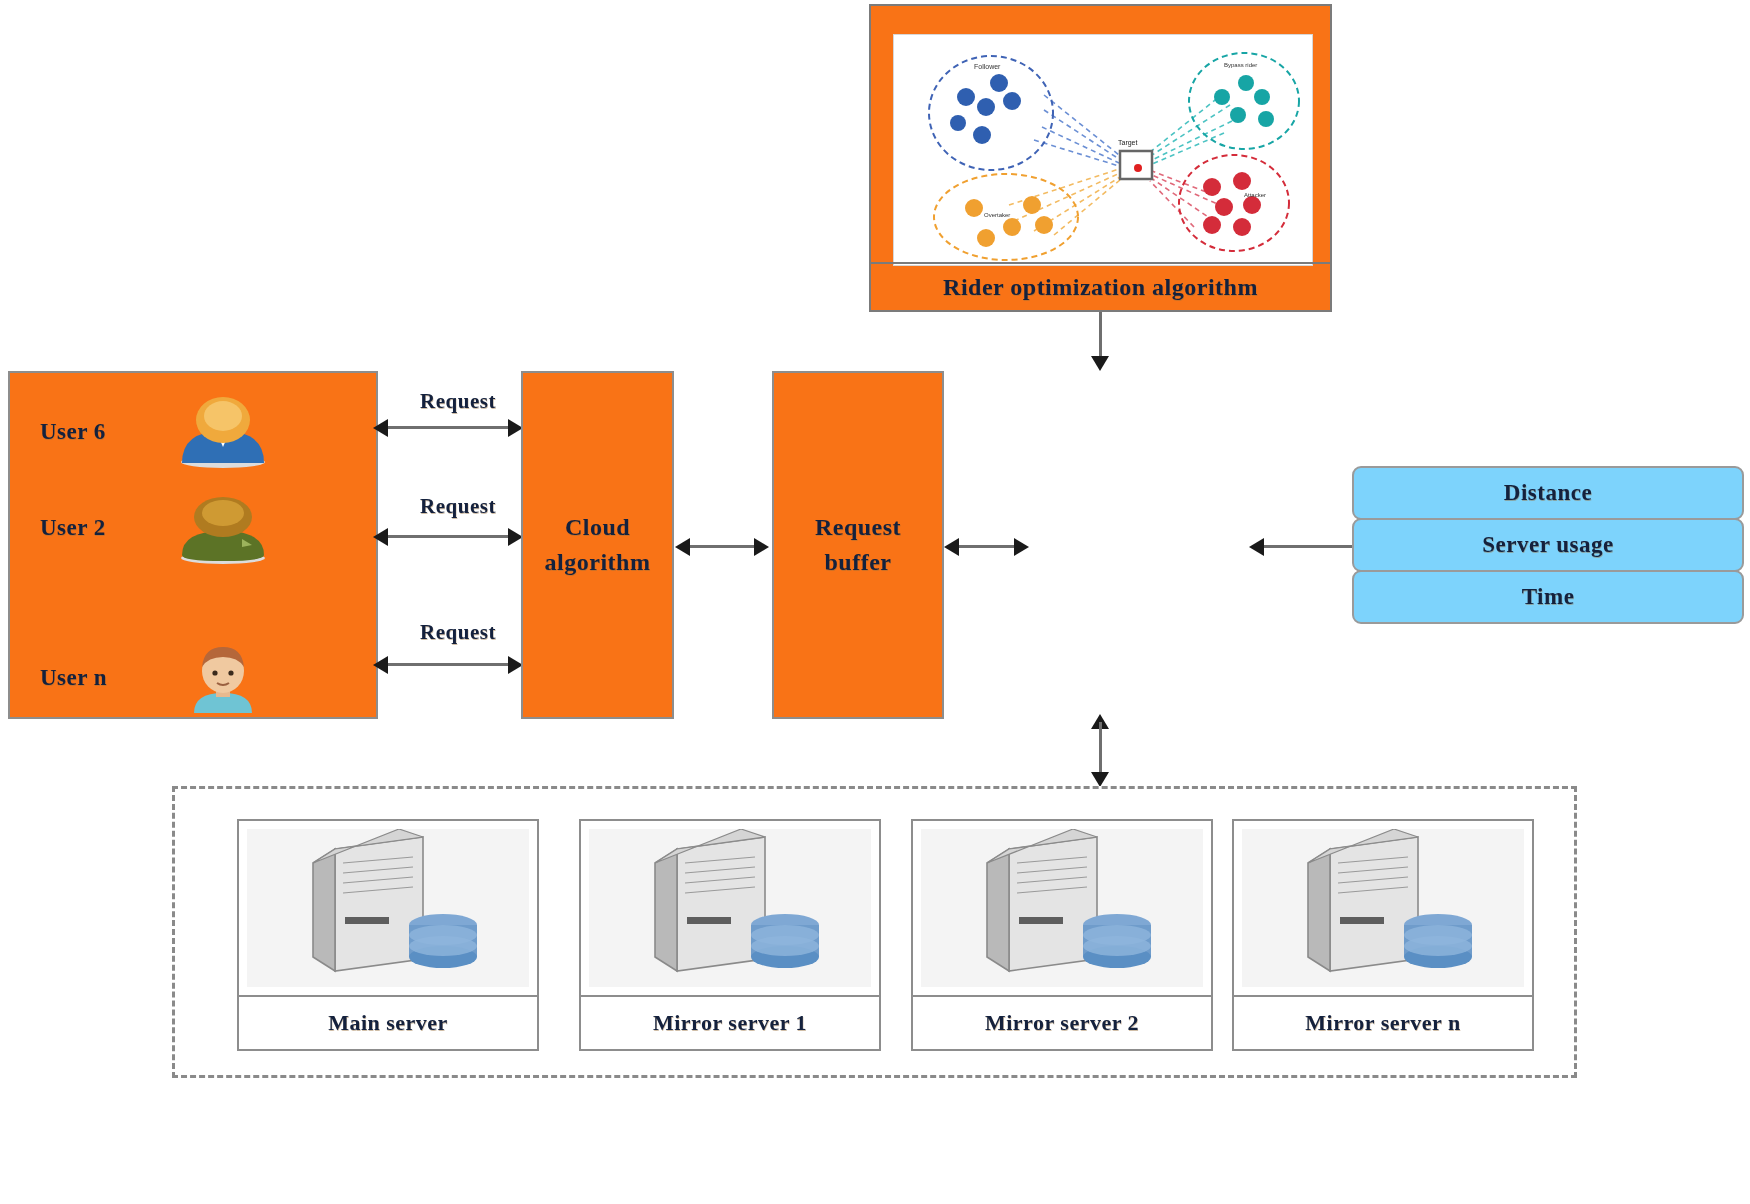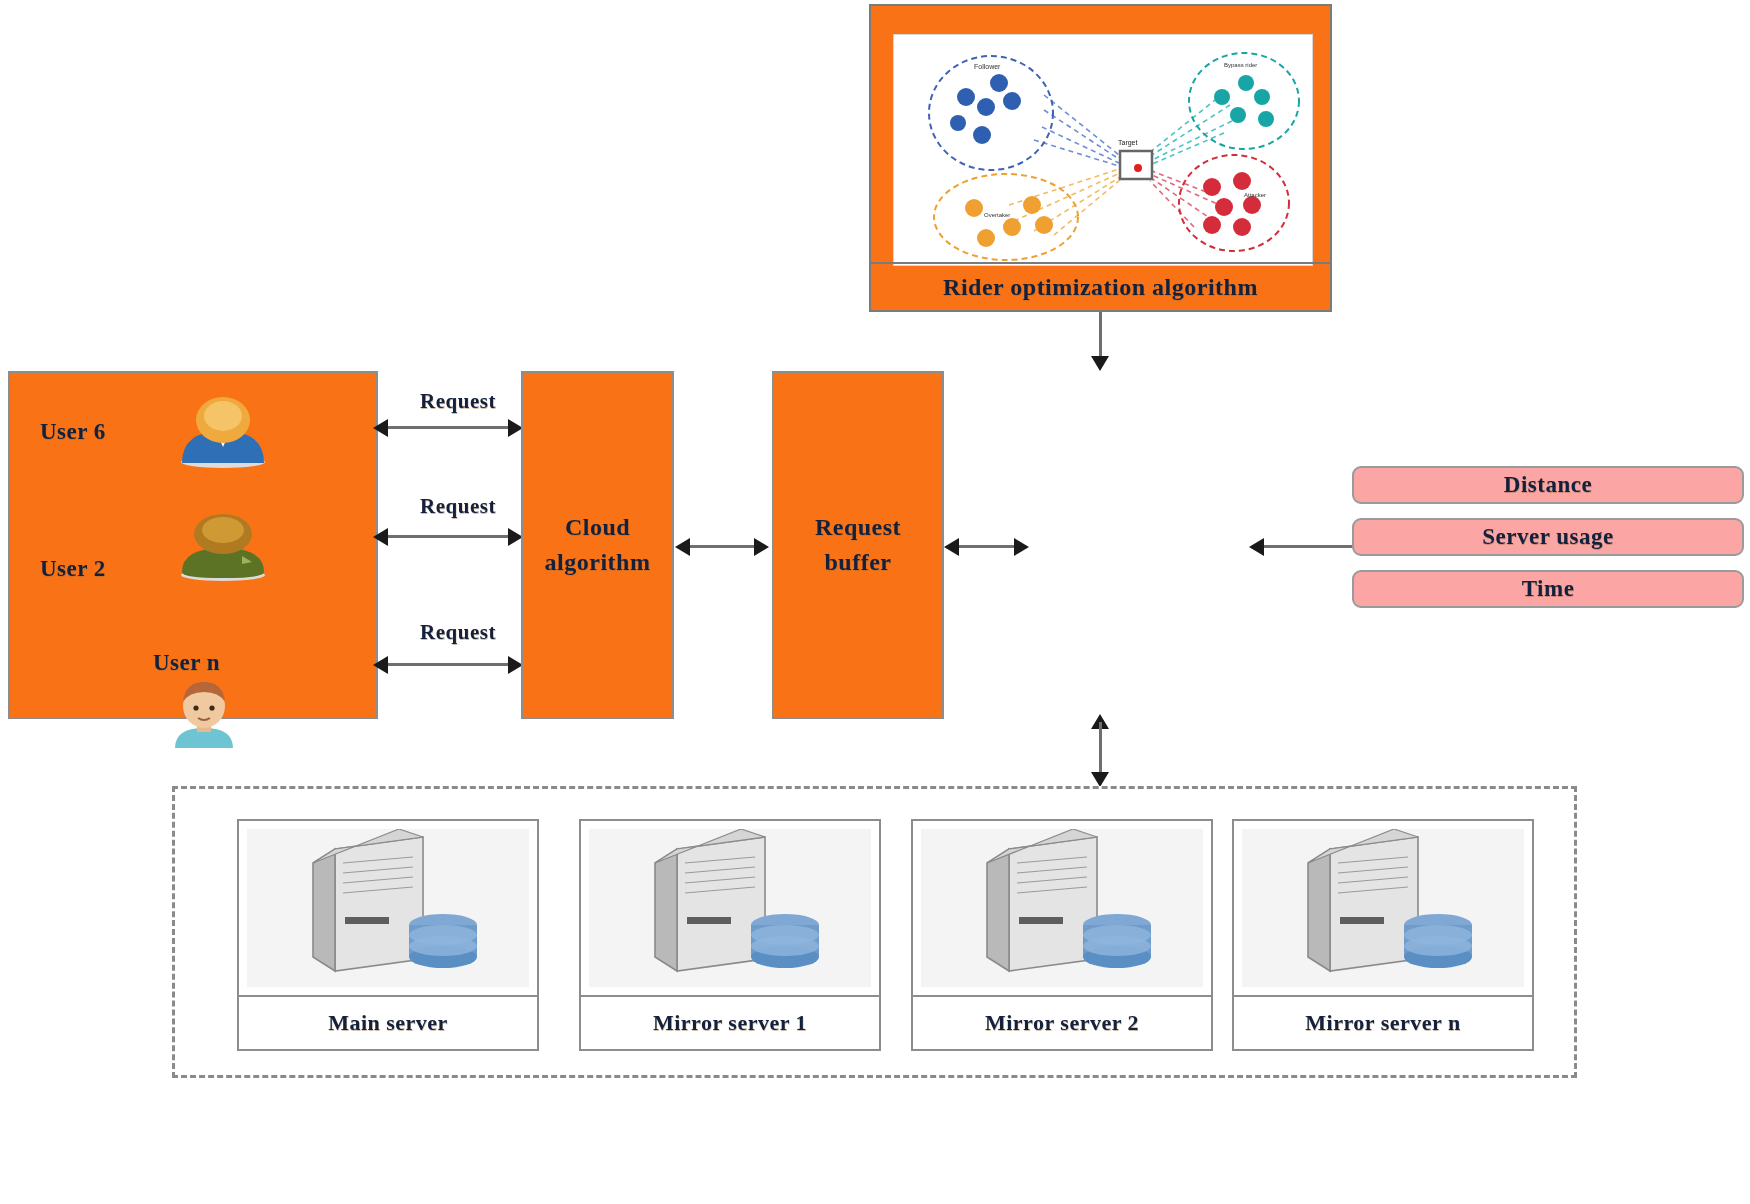--- a/index.html
+++ b/index.html
@@ -52,22 +52,22 @@
   
   #cloud-box{left:521px;top:371px;width:153px;height:348px;}
   #buffer-box{left:772px;top:371px;width:172px;height:348px;}
   #opt-box{left:1030px;top:371px;width:212px;height:348px;}
   .midlabel{position:absolute;left:0;width:100%;top:50%;transform:translateY(-50%);
             font-size:24px;line-height:1.45;}
 
   
   #param-stack{position:absolute;left:1352px;top:466px;width:392px;height:158px;}
   .param-item{
-    position:absolute;left:0;width:100%;height:38px;box-sizing:border-box;
-    border:2px solid #9a9a9a;border-radius:9px;background:#fca5a5;
+    position:absolute;left:0;width:100%;height:54px;box-sizing:border-box;
+    border:2px solid #9a9a9a;border-radius:9px;background:#7dd3fc;
     display:flex;align-items:center;justify-content:center;font-size:23px;
   }
 
   
   .hline{position:absolute;height:3px;background:#6f6f6f;}
   .vline{position:absolute;width:3px;background:#6f6f6f;}
   .ar{position:absolute;width:0;height:0;}
   .ar-r{border-top:9px solid transparent;border-bottom:9px solid transparent;border-left:15px solid #1a1a1a;}
   .ar-l{border-top:9px solid transparent;border-bottom:9px solid transparent;border-right:15px solid #1a1a1a;}
   .ar-d{border-left:9px solid transparent;border-right:9px solid transparent;border-top:15px solid #1a1a1a;}
@@ -187,36 +187,36 @@
         <svg width="102" height="74" viewBox="0 0 102 74">
           <ellipse cx="51" cy="67" rx="42" ry="6" fill="#dcdcdc"></ellipse>
           <path d="M10 68 Q10 36 51 36 Q92 36 92 68 Z" fill="#2f6fb5"></path>
           <path d="M44 36 L51 52 L58 36 Z" fill="#ffffff"></path>
           <ellipse cx="51" cy="25" rx="27" ry="23" fill="#f0a93c"></ellipse>
           <ellipse cx="51" cy="21" rx="19" ry="15" fill="#f6c468"></ellipse>
         </svg>
       </div>
     </div>
 
-    <div class="user-row" style="top:135px;align-items:flex-end;">
+    <div class="user-row" style="top:118px;">
       <div class="lbl user-name">User 2</div>
       <div class="avatar">
         <svg width="102" height="74" viewBox="0 0 102 74">
           <ellipse cx="51" cy="67" rx="42" ry="6" fill="#dcdcdc"></ellipse>
           <path d="M10 64 Q10 40 51 40 Q92 40 92 64 Q92 70 51 70 Q10 70 10 64 Z" fill="#5c7326"></path>
           <path d="M70 48 l10 6 -10 2 z" fill="#9cb35c"></path>
           <ellipse cx="51" cy="26" rx="29" ry="20" fill="#b07b20"></ellipse>
           <ellipse cx="51" cy="22" rx="21" ry="13" fill="#cf9a33"></ellipse>
         </svg>
       </div>
     </div>
 
     <div class="vdots"></div>
 
-    <div class="user-row" style="top:277px;flex-direction:column;">
+    <div class="user-row" style="top:268px;">
       <div class="lbl user-name">User n</div>
       <div class="avatar">
         <svg width="102" height="74" viewBox="0 0 102 74">
           <path d="M22 72 Q22 52 51 52 Q80 52 80 72 Z" fill="#6fc4d4"></path>
           <rect x="44" y="44" width="14" height="12" fill="#e8b98e"></rect>
           <ellipse cx="51" cy="30" rx="21" ry="22" fill="#f0c9a0"></ellipse>
           <path d="M30 26 Q32 6 51 6 Q70 6 72 26 Q66 16 51 16 Q36 16 30 26 Z" fill="#b5673a"></path>
           <circle cx="43" cy="32" r="2.6" fill="#3a2a1c"></circle>
           <circle cx="59" cy="32" r="2.6" fill="#3a2a1c"></circle>
           <path d="M45 42 Q51 46 57 42" stroke="#9a6040" stroke-width="2" fill="none"></path>

